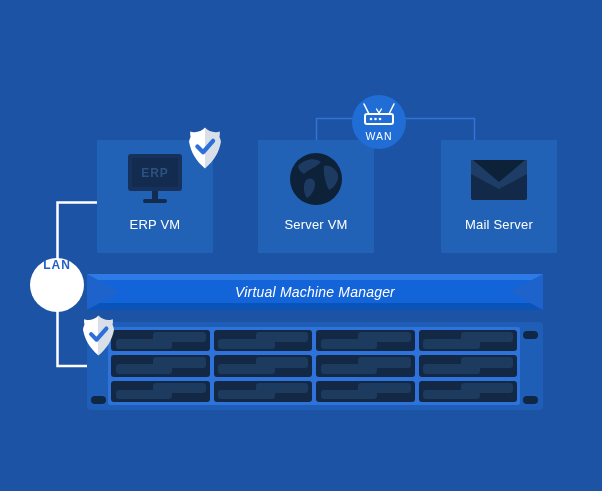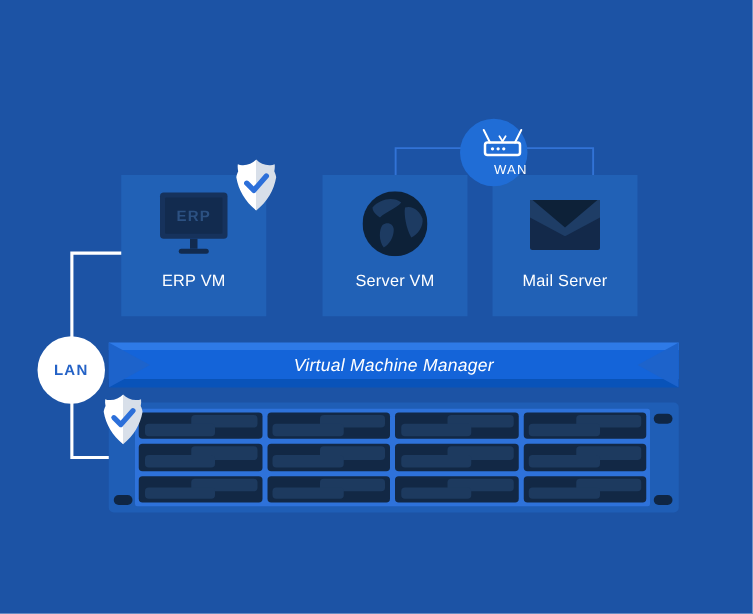--- a/index.html
+++ b/index.html
@@ -12,32 +12,32 @@
   .wan-path{fill:none;stroke:var(--connector);stroke-width:1.5;}
   .lan-path{fill:none;stroke:var(--white);stroke-width:2.5;}
 
   
   .card{position:absolute;top:140px;width:116px;height:113px;background:var(--card);}
   .card .icon-wrap{position:absolute;top:13px;left:0;width:100%;display:flex;justify-content:center;text-align:right;}
   .card .label{position:absolute;bottom:21px;left:0;width:100%;text-align:center;
     color:var(--white);font-size:13px;letter-spacing:.2px;}
   #card-erp{left:97px;}
   #card-web{left:258px;}
-  #card-mail{left:394px;}
+  #card-mail{left:441px;}
   #card-mail .icon-wrap{top:20px;}
 
   
-  .wan-node{position:absolute;left:368px;top:95px;width:54px;height:54px;border-radius:50%;
-    background:var(--wan-circle);display:flex;flex-direction:column;align-items:flex-end;justify-content:center;}
+  .wan-node{position:absolute;left:352px;top:95px;width:54px;height:54px;border-radius:50%;
+    background:var(--wan-circle);display:flex;flex-direction:column;align-items:center;justify-content:center;}
   .wan-node .wan-label{color:var(--white);font-size:10.5px;letter-spacing:.9px;margin-top:1px;}
   .router{stroke:var(--white);stroke-linecap:round;fill:none;}
 
   
-  .lan-node{position:absolute;left:30px;top:269px;width:54px;height:54px;border-radius:50%;
-    background:var(--white);display:flex;align-items:center;justify-content:center;}
+  .lan-node{position:absolute;left:30px;top:258px;width:54px;height:54px;border-radius:50%;
+    background:var(--white);display:flex;justify-content:center;}
   .lan-node .lan-label{color:var(--lan-text);font-size:12px;font-weight:bold;letter-spacing:1px;}
 
   
   .vmm-bar{position:absolute;left:87px;top:274px;width:456px;height:36px;
     background:linear-gradient(to bottom, var(--bar-top) 0 17%, var(--bar-face) 17% 81%, var(--bar-bottom) 81% 100%);}
   .vmm-bar::before,.vmm-bar::after{content:"";position:absolute;top:0;width:33px;height:100%;background:var(--bar-bevel);}
   .vmm-bar::before{left:0;clip-path:polygon(0 0,100% 50%,0 100%);}
   .vmm-bar::after{right:0;clip-path:polygon(100% 0,0 50%,100% 100%);}
   .vmm-bar .bar-label{position:absolute;width:100%;text-align:center;line-height:36px;
     color:var(--white);font-size:14px;font-weight:500;letter-spacing:.2px;font-style:italic;}

